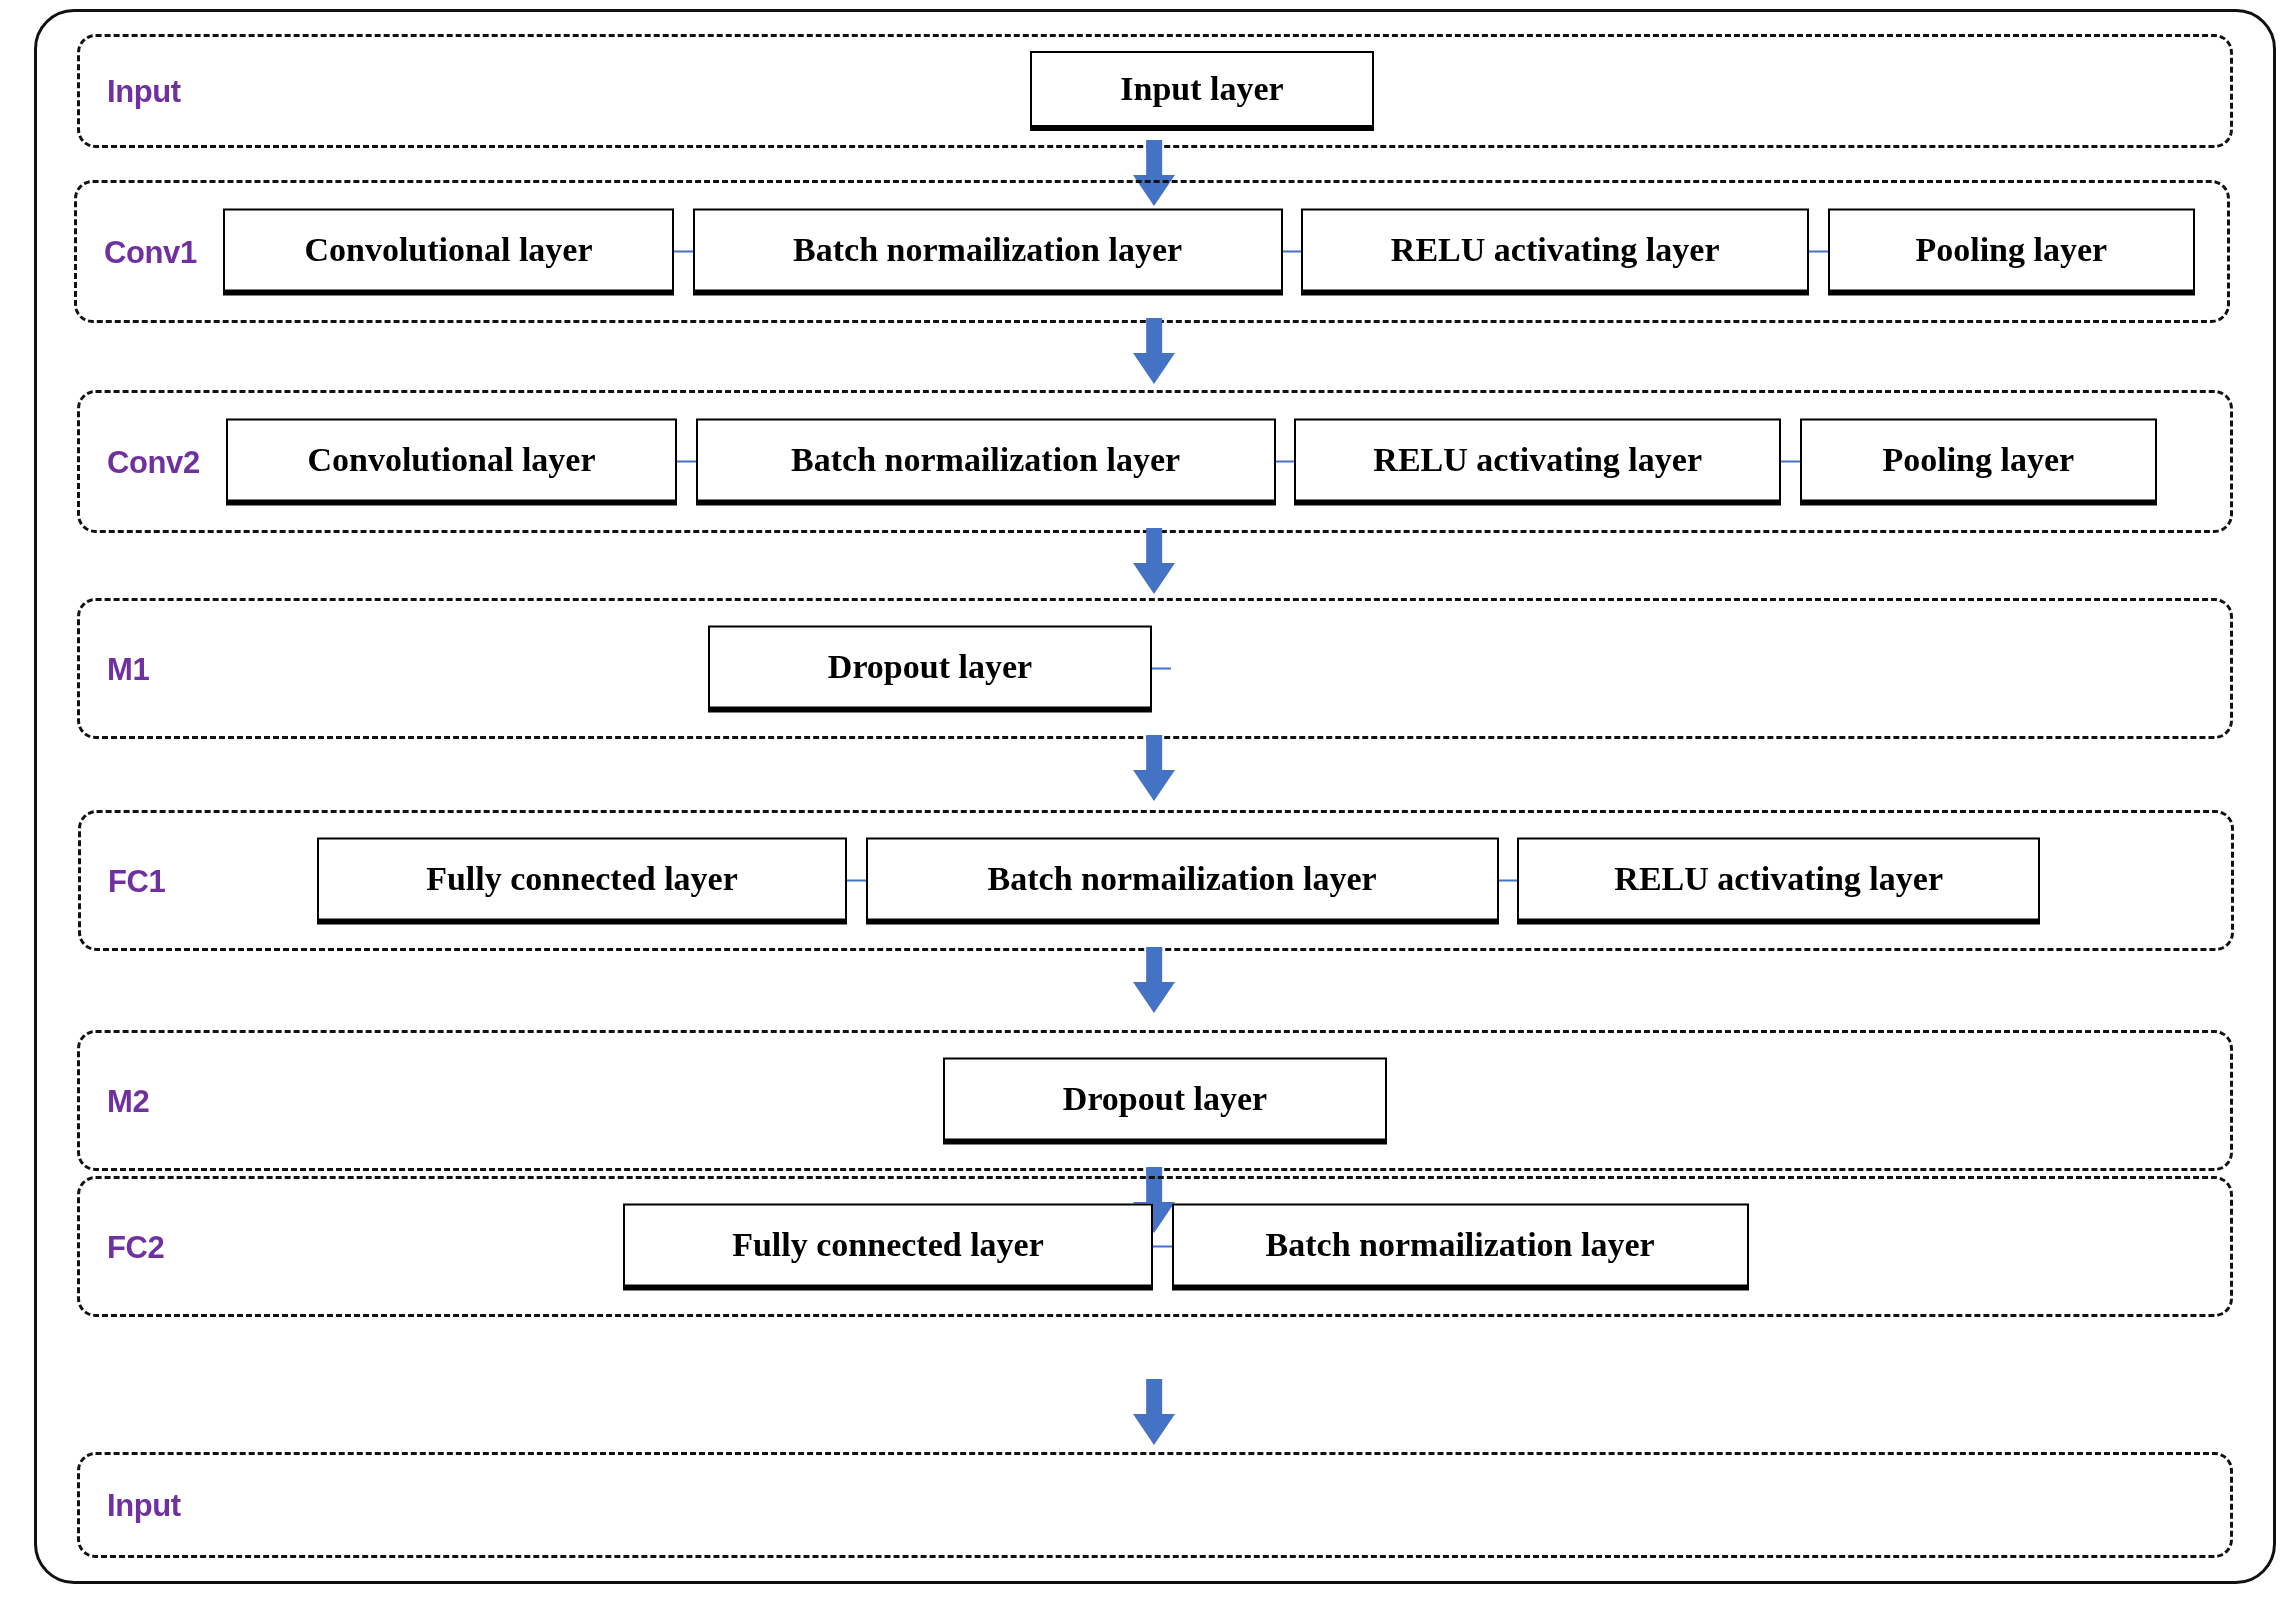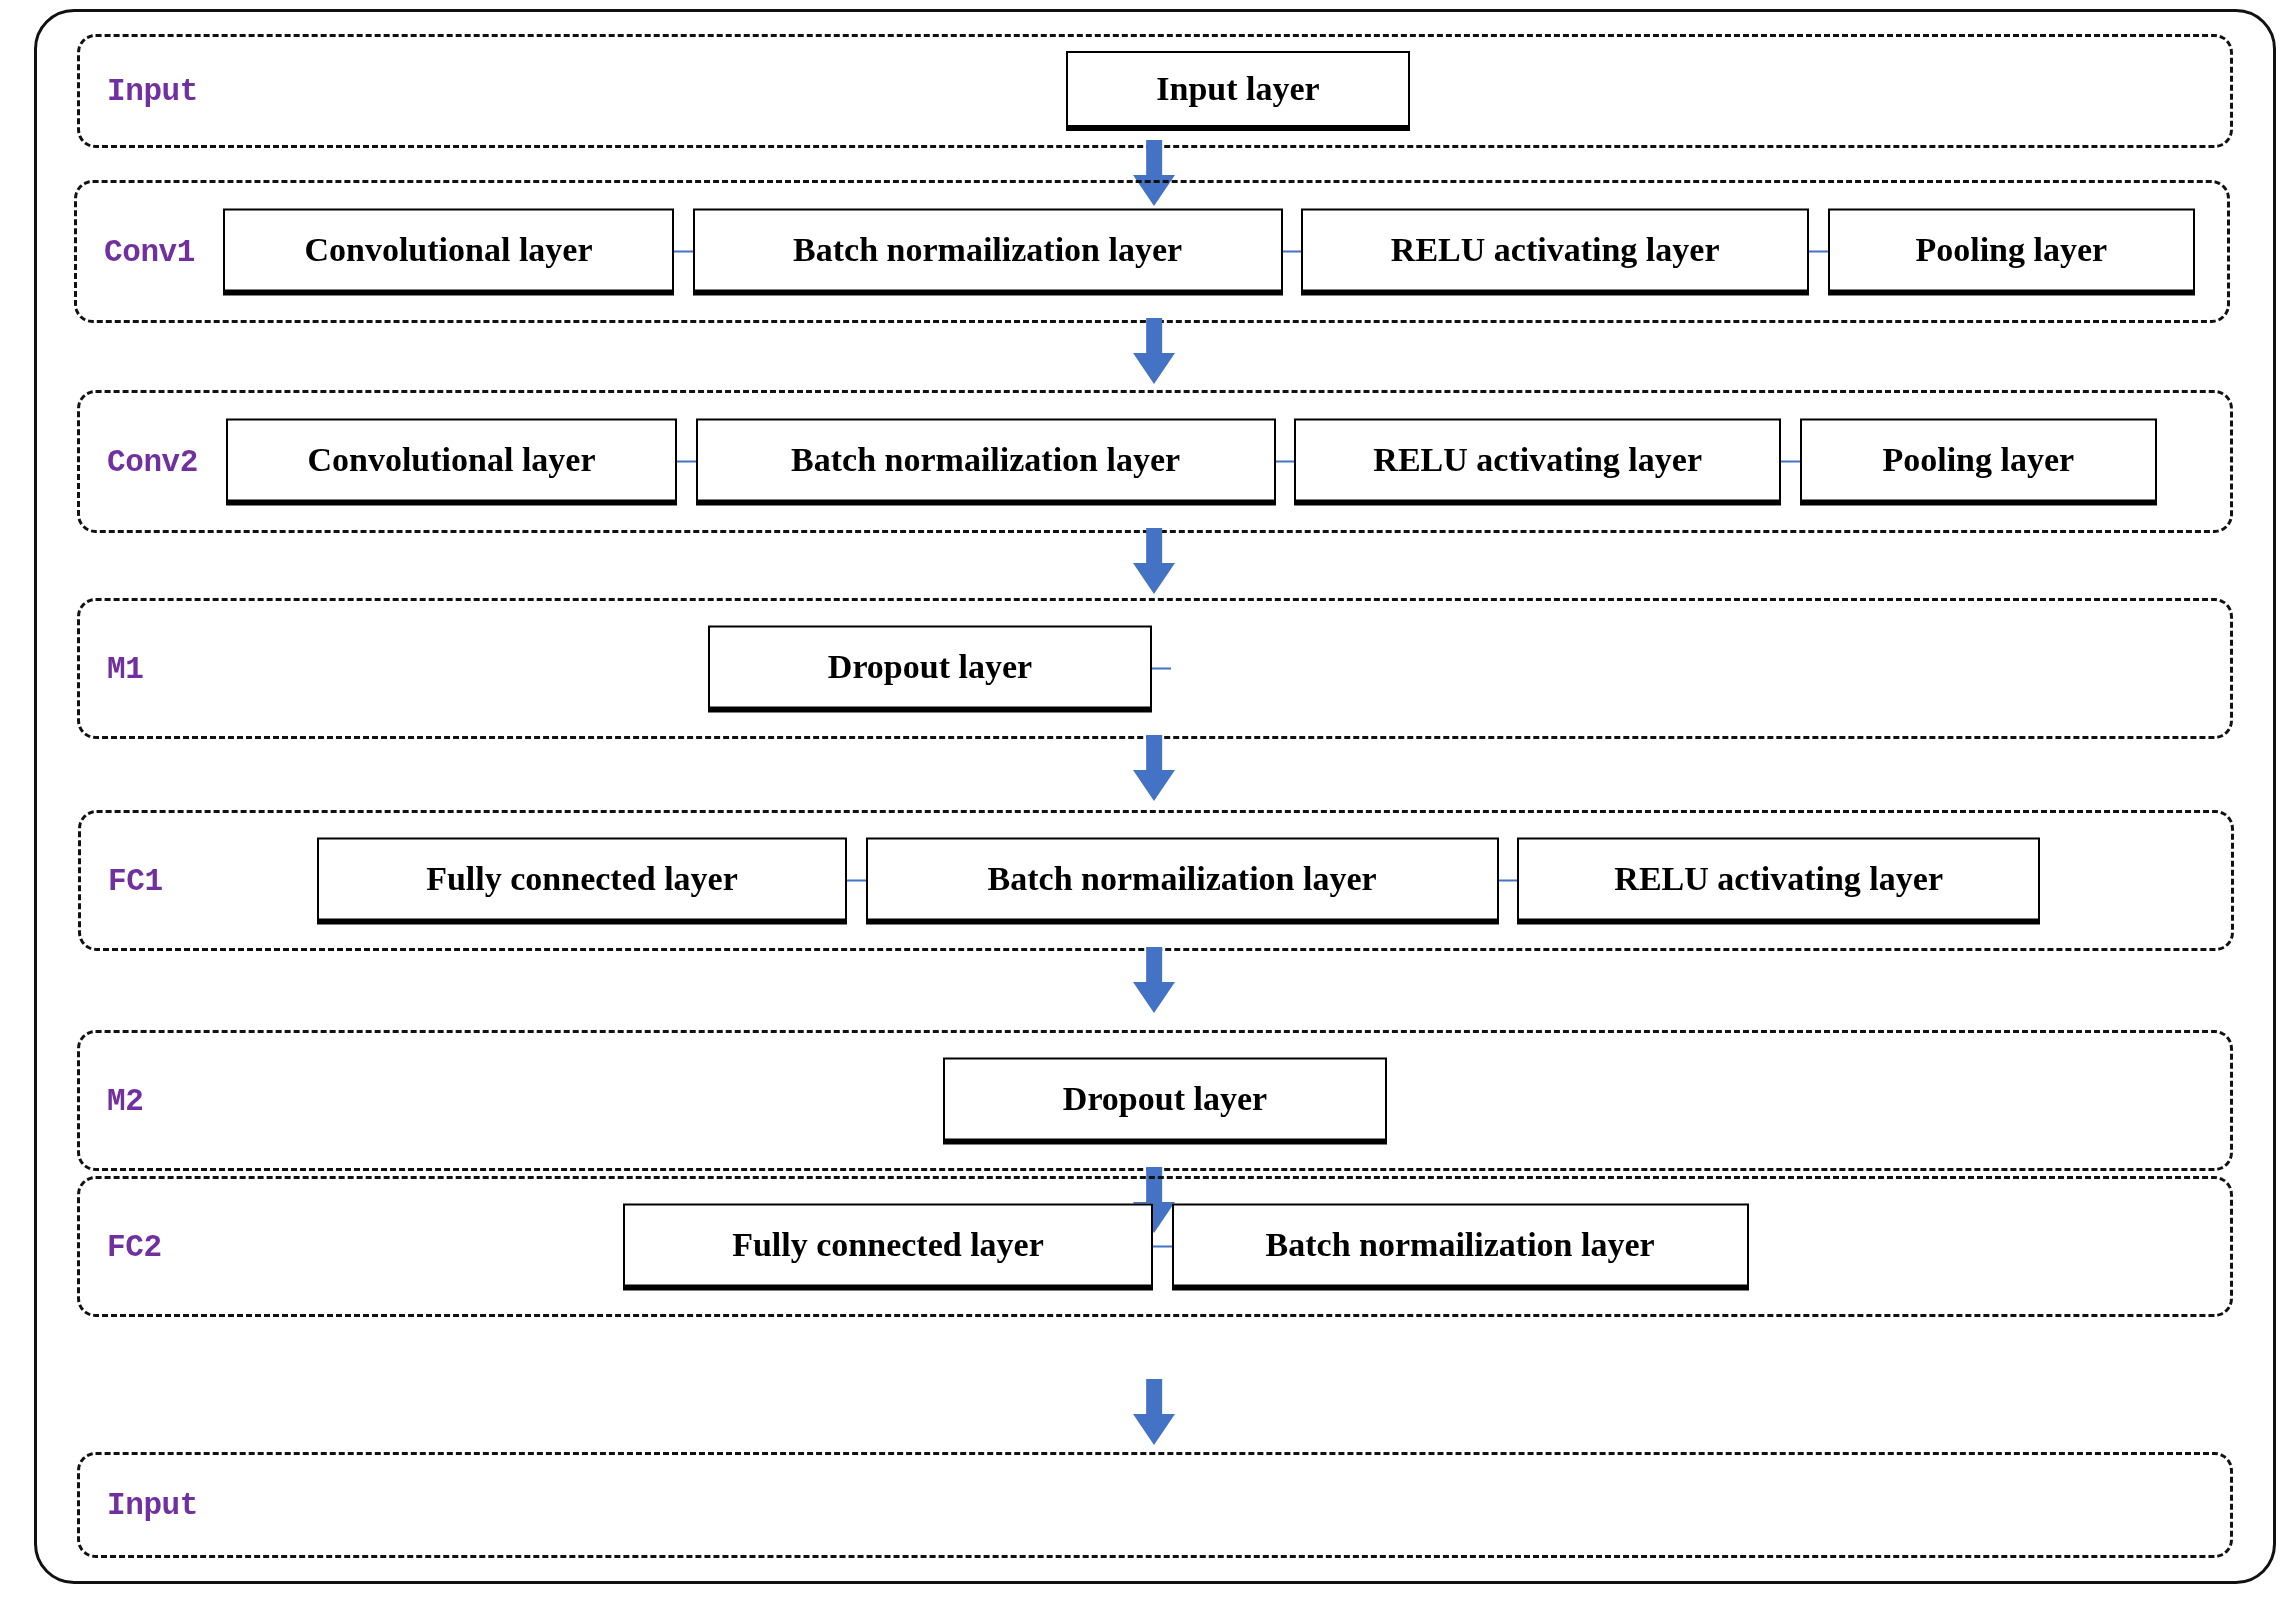--- a/index.html
+++ b/index.html
@@ -46,21 +46,21 @@
   .stage-row {
     border-style: dashed;
   }
 
   .stage-label {
     position: absolute;
     left: 27px;
     top: 50%;
     transform: translateY(-50%);
     color: #7030A0;
-    font-family: Liberation Mono, monospace;
+    font-family: Liberation Sans, sans-serif;
     font-weight: bold;
     font-size: 31px;
     letter-spacing: -0.4px;
     white-space: nowrap;
     line-height: 1;
   }
 
   
   .box-track {
     position: absolute;
@@ -81,21 +81,21 @@
     font-family: "Liberation Serif", "DejaVu Serif", serif;
     font-weight: bold;
     font-size: 34px;
     color: #000000;
     white-space: nowrap;
     text-align: center;
     line-height: 1;
   }
 
   .box-h-120 { height: 87px; }
-  .box-h-110 { height: 80px; margin-left: 36px; }
+  .box-h-110 { height: 80px; }
 
   
   .h-connector {
     width: 18.6px;
     height: 2.9px;
     background: #4472C4;
     flex: 0 0 auto;
   }
 
   

